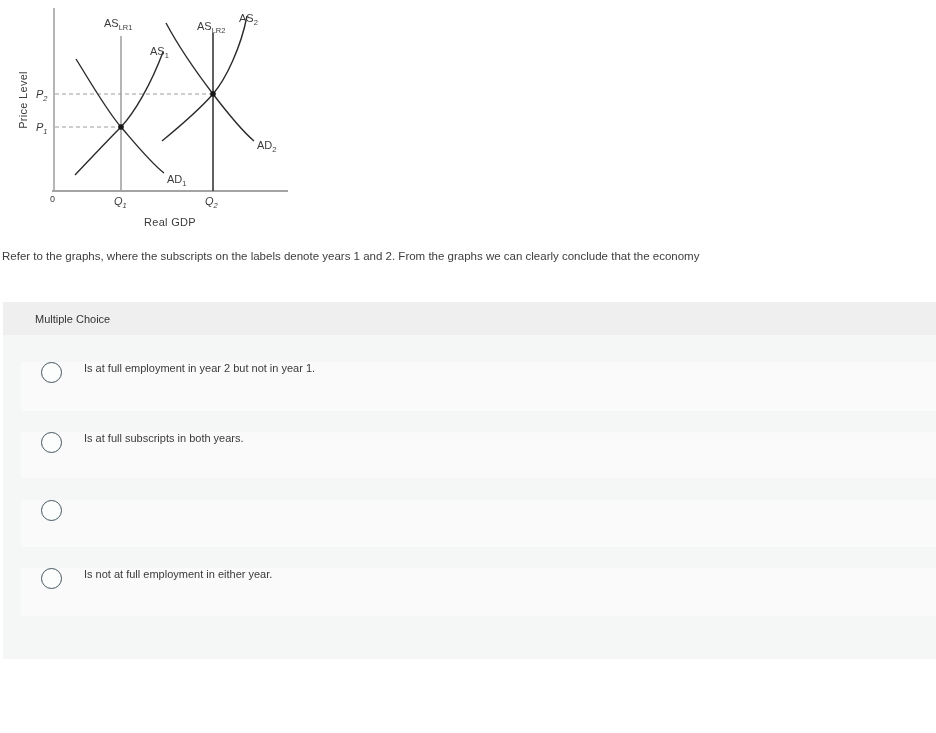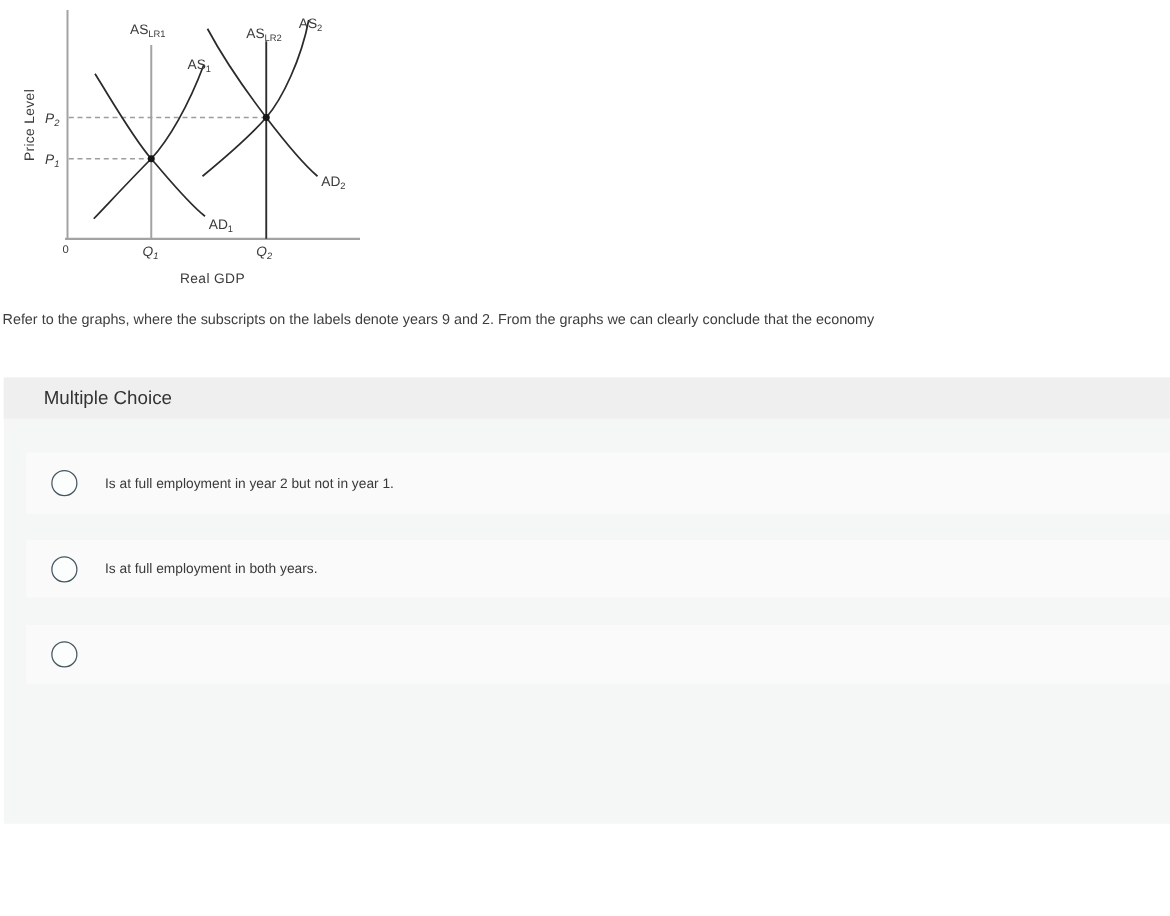--- a/index.html
+++ b/index.html
@@ -31,26 +31,26 @@
   .mc-panel {
     position: absolute; top: 302px; left: 3px; right: 0;
     height: 357px;
     background: #f5f6f6;
   }
   .mc-header {
     position: absolute; top: 0; left: 0; right: 0;
     height: 33px; background: #efefef;
     display: flex; align-items: center;
     padding-left: 32px; box-sizing: border-box;
-    font-size: 15px; color: #333333;
+    font-size: 11px; color: #333333;
   }
   .option-card {
     position: absolute; left: 18px; right: 0;
     height: 48px; background: #fafafa;
-    display: flex; align-items: center;
+    display: flex; align-items: flex-start;
     cursor: pointer;
   }
   .option-card.pos1 { top: 60px;  height: 49px; }
   .option-card.pos2 { top: 130px; height: 46px; }
   .option-card.pos3 { top: 198px; height: 47px; }
   .option-card.pos4 { top: 266px; height: 48px; }
   .radio {
     flex: none;
     width: 21px; height: 21px;
     margin-left: 20px;
@@ -99,34 +99,38 @@
 
     <text class="origin" x="36" y="202">0</text>
     <text class="pq-label" x="100" y="205"><tspan>Q</tspan><tspan class="sub" dy="2.5">1</tspan></text>
     <text class="pq-label" x="191" y="205"><tspan>Q</tspan><tspan class="sub" dy="2.5">2</tspan></text>
 
     <text class="axis-title" x="156" y="226" text-anchor="middle">Real GDP</text>
     <text class="axis-title" transform="translate(13,100) rotate(-90)" text-anchor="middle">Price Level</text>
   </svg>
 </div>
 
-<div class="question">Refer to the graphs, where the subscripts on the labels denote years 9 and 2. From the graphs we can clearly conclude that the economy</div>
+<div class="question">Refer to the graphs, where the subscripts on the labels denote years 1 and 2. From the graphs we can clearly conclude that the economy</div>
 
 <div class="mc-panel">
   <div class="mc-header">
     <span>Multiple Choice</span>
   </div>
 
   <div class="option-card pos1">
     <span class="radio"></span>
     <span class="option-label">Is at full employment in year 2 but not in year 1.</span>
   </div>
 
   <div class="option-card pos2">
     <span class="radio"></span>
-    <span class="option-label">Is at full employment in both years.</span>
+    <span class="option-label">Is at full subscripts in both years.</span>
   </div>
 
   <div class="option-card pos3">
     <span class="radio"></span>
   </div>
 
+  <div class="option-card pos4">
+    <span class="radio"></span>
+    <span class="option-label">Is not at full employment in either year.</span>
+  </div>
 </div>
 
 </body></html>

